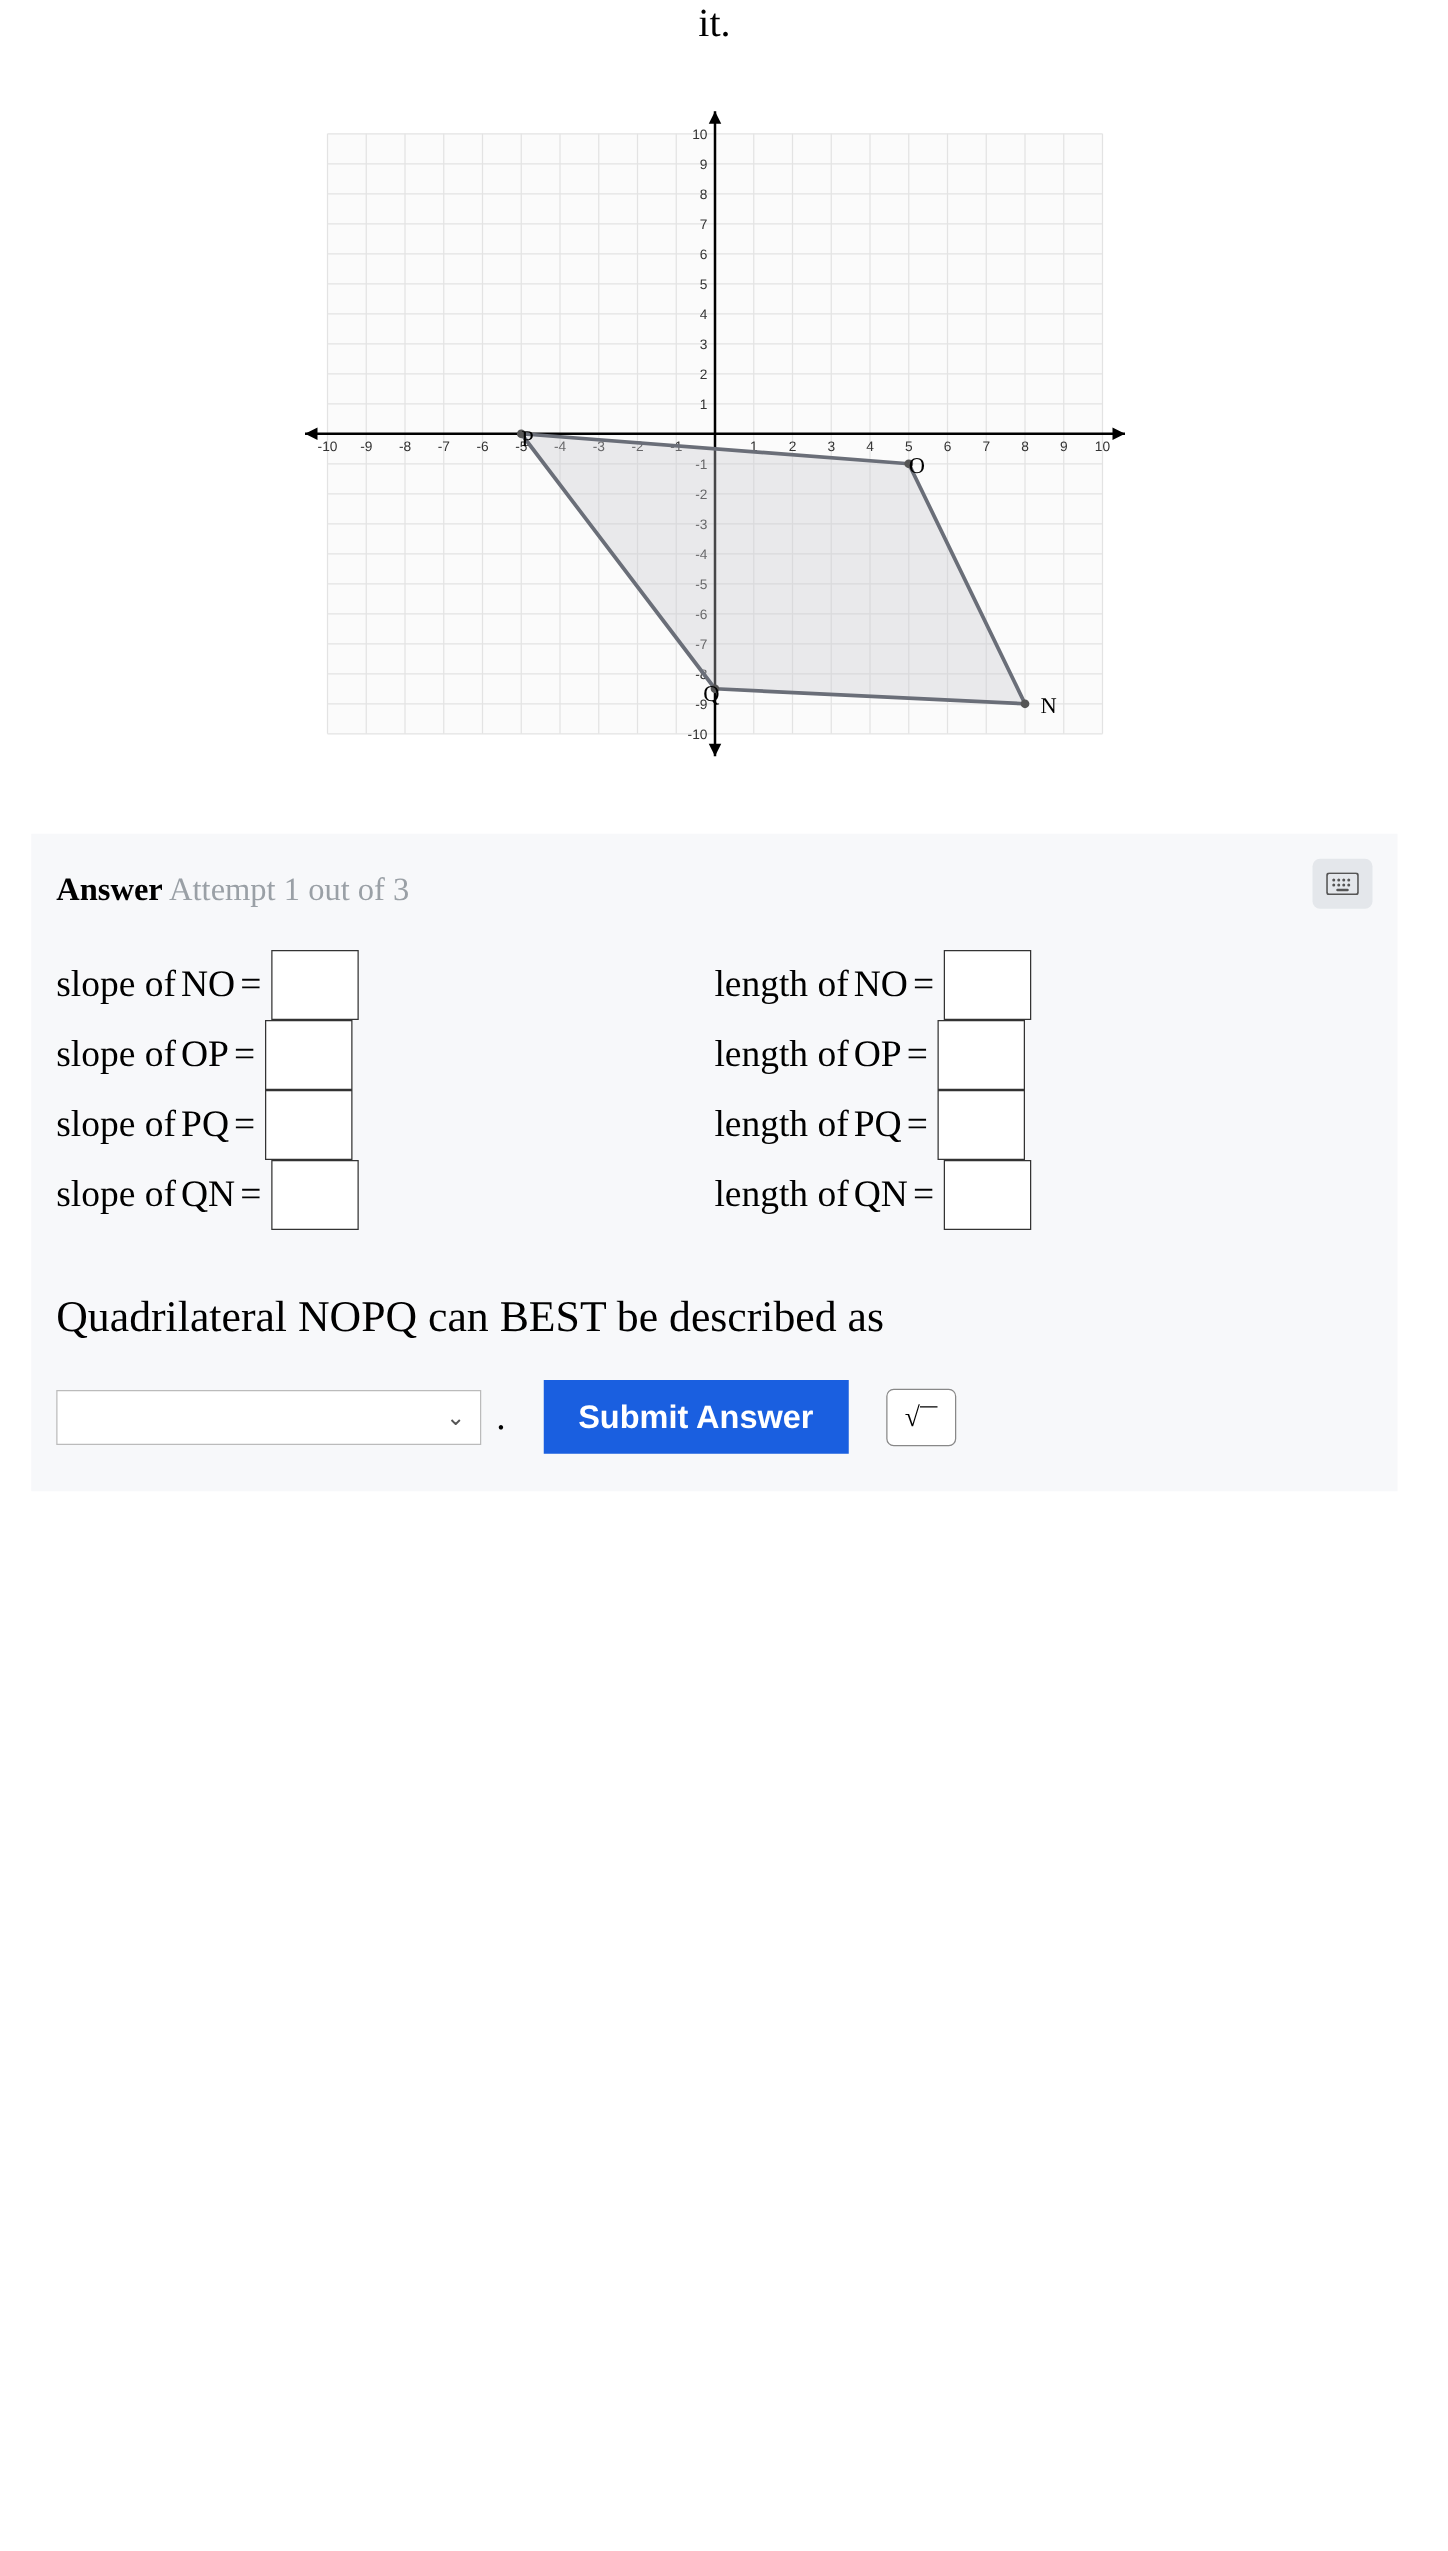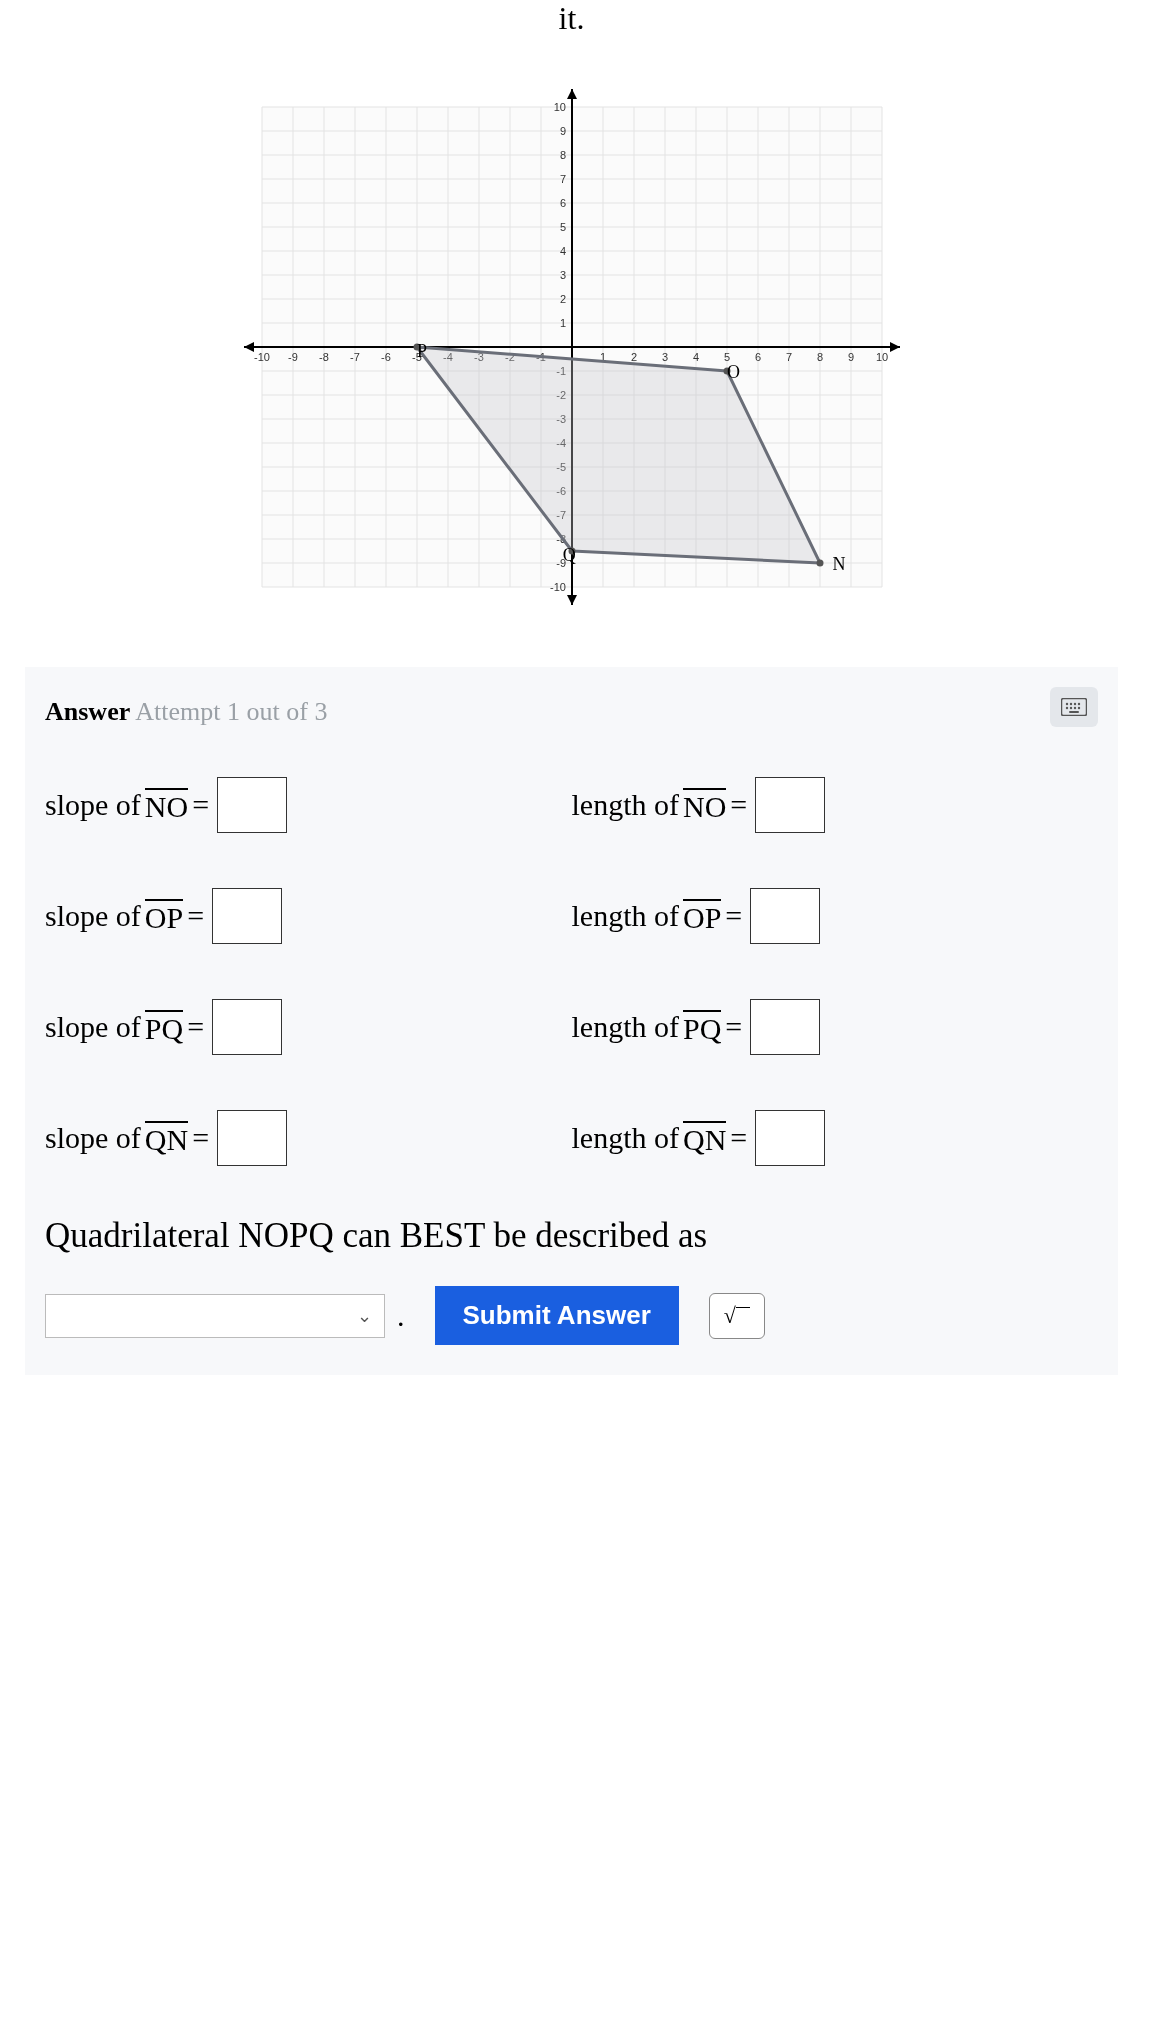--- a/index.html
+++ b/index.html
@@ -3,28 +3,28 @@
 <meta charset="utf-8">
 <style>
 * { box-sizing: border-box; margin: 0; padding: 0; }
 body { font-family: Georgia, 'Times New Roman', serif; background: #fff; color: #000; width: 1158px; }
 .page { padding: 0 40px 40px 25px; }
 .title-text { text-align: center; font-size: 32px; margin-bottom: 30px; }
 .chart-wrap { display: flex; justify-content: center; margin-bottom: 40px; }
 .chart-svg { width: 700px; height: 560px; }
 .prompt { font-size: 32px; line-height: 1.5; margin: 40px 0 60px 0; }
 .answer-section { background: #f7f8fa; padding: 30px 20px 30px 20px; position: relative; }
-.answer-header { font-size: 26px; margin-bottom: 50px; }
+.answer-header { font-size: 26px; margin-bottom: 33px; }
 .answer-header .attempt { color: #9aa0a6; font-weight: normal; }
 .keyboard-btn { position: absolute; right: 20px; top: 20px; width: 48px; height: 40px; background: #e4e7eb; border-radius: 6px; display: flex; align-items: center; justify-content: center; cursor: pointer; }
-.rows { display: flex; flex-direction: column; gap: 55px; }
+.rows { display: flex; flex-direction: column; }
 .row { display: flex; align-items: center; }
 .slope-col, .length-col { display: flex; align-items: center; font-size: 30px; }
 .slope-col { width: 50%; }
-.seg-label { display: inline-flex; flex-direction: column; align-items: center; line-height: 1; margin: 0 4px; }
+.seg-label { display: inline-flex; flex-direction: row; align-items: center; line-height: 1; margin: 0 4px; }
 .seg-bar { border-top: 2px solid #000; width: 100%; height: 0; margin-bottom: 2px; }
 .seg-letters { }
 .ans-input { width: 70px; height: 56px; border: 1.5px solid #333; background: #fff; margin-left: 8px; font-size: 22px; text-align: center; }
 .final-row { font-size: 35px; margin-top: 50px; margin-bottom: 30px; }
 .bottom-row { display: flex; align-items: center; gap: 30px; }
 .select-box { width: 340px; height: 44px; border: 1px solid #bbb; background: #fff; display: flex; align-items: center; justify-content: flex-end; padding: 0 12px; cursor: pointer; }
 .select-box .chev { font-size: 18px; color: #555; }
 .period { font-size: 30px; margin-left: -18px; }
 .submit-btn { background: #1a5fe0; color: #fff; border: none; padding: 14px 28px; font-size: 26px; cursor: pointer; font-weight: bold; }
 .sqrt-btn { width: 56px; height: 46px; border: 1px solid #888; border-radius: 6px; display: flex; align-items: center; justify-content: center; cursor: pointer; background: #fff; }

